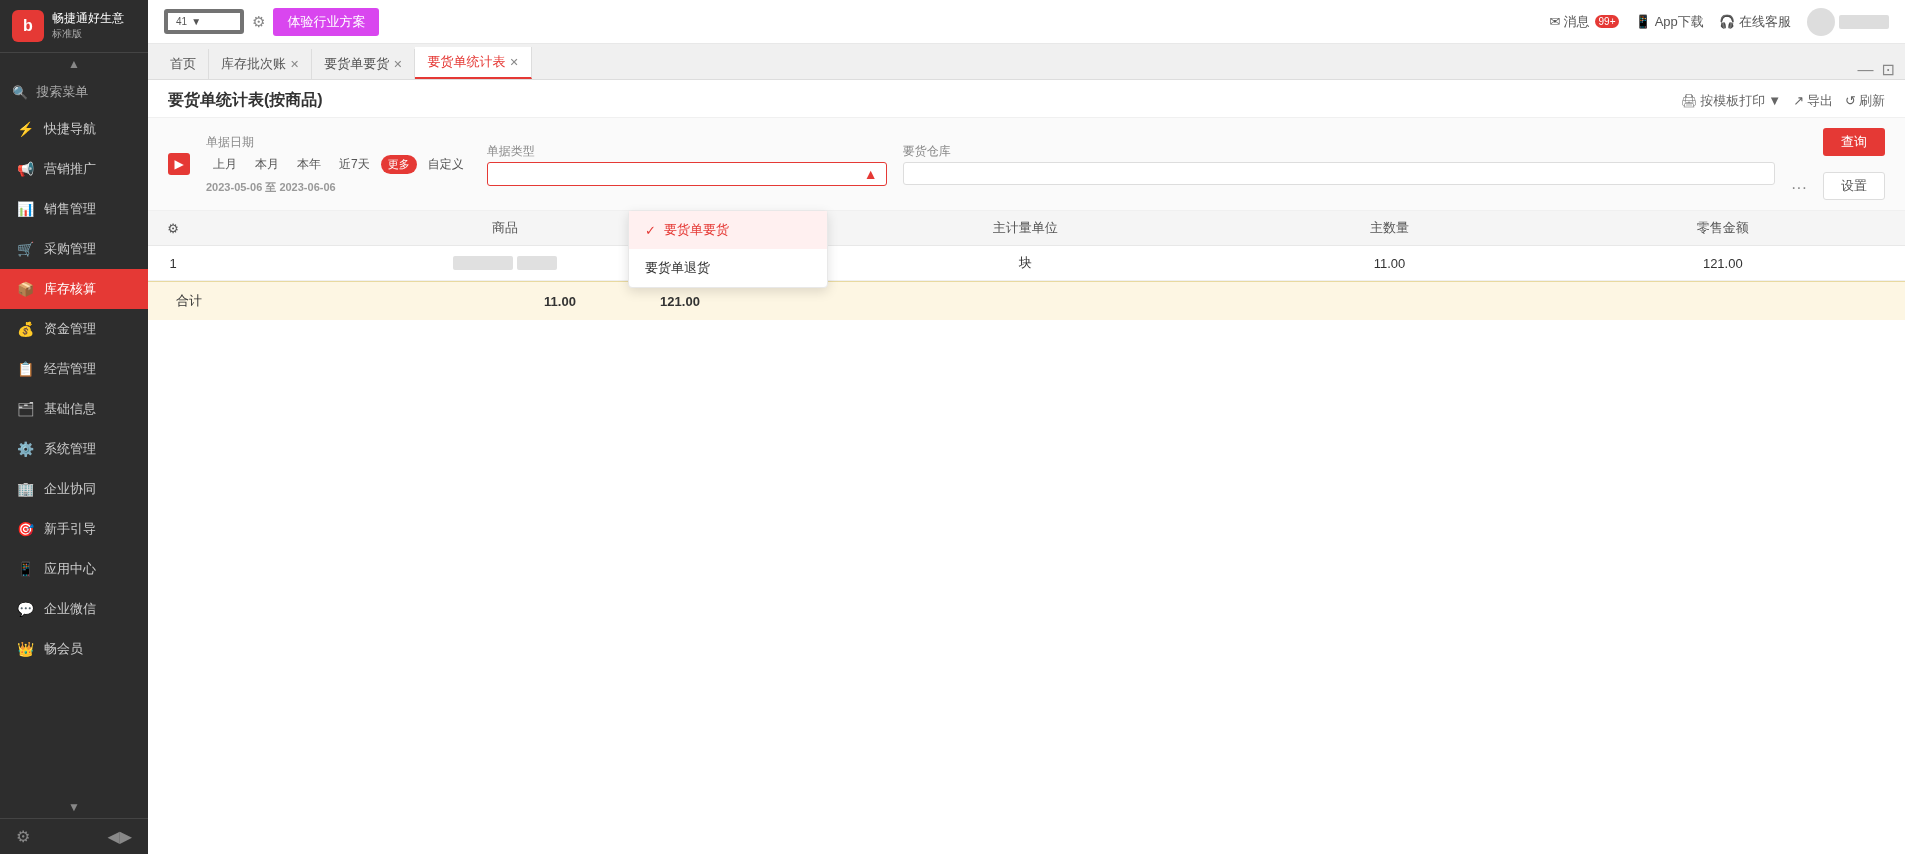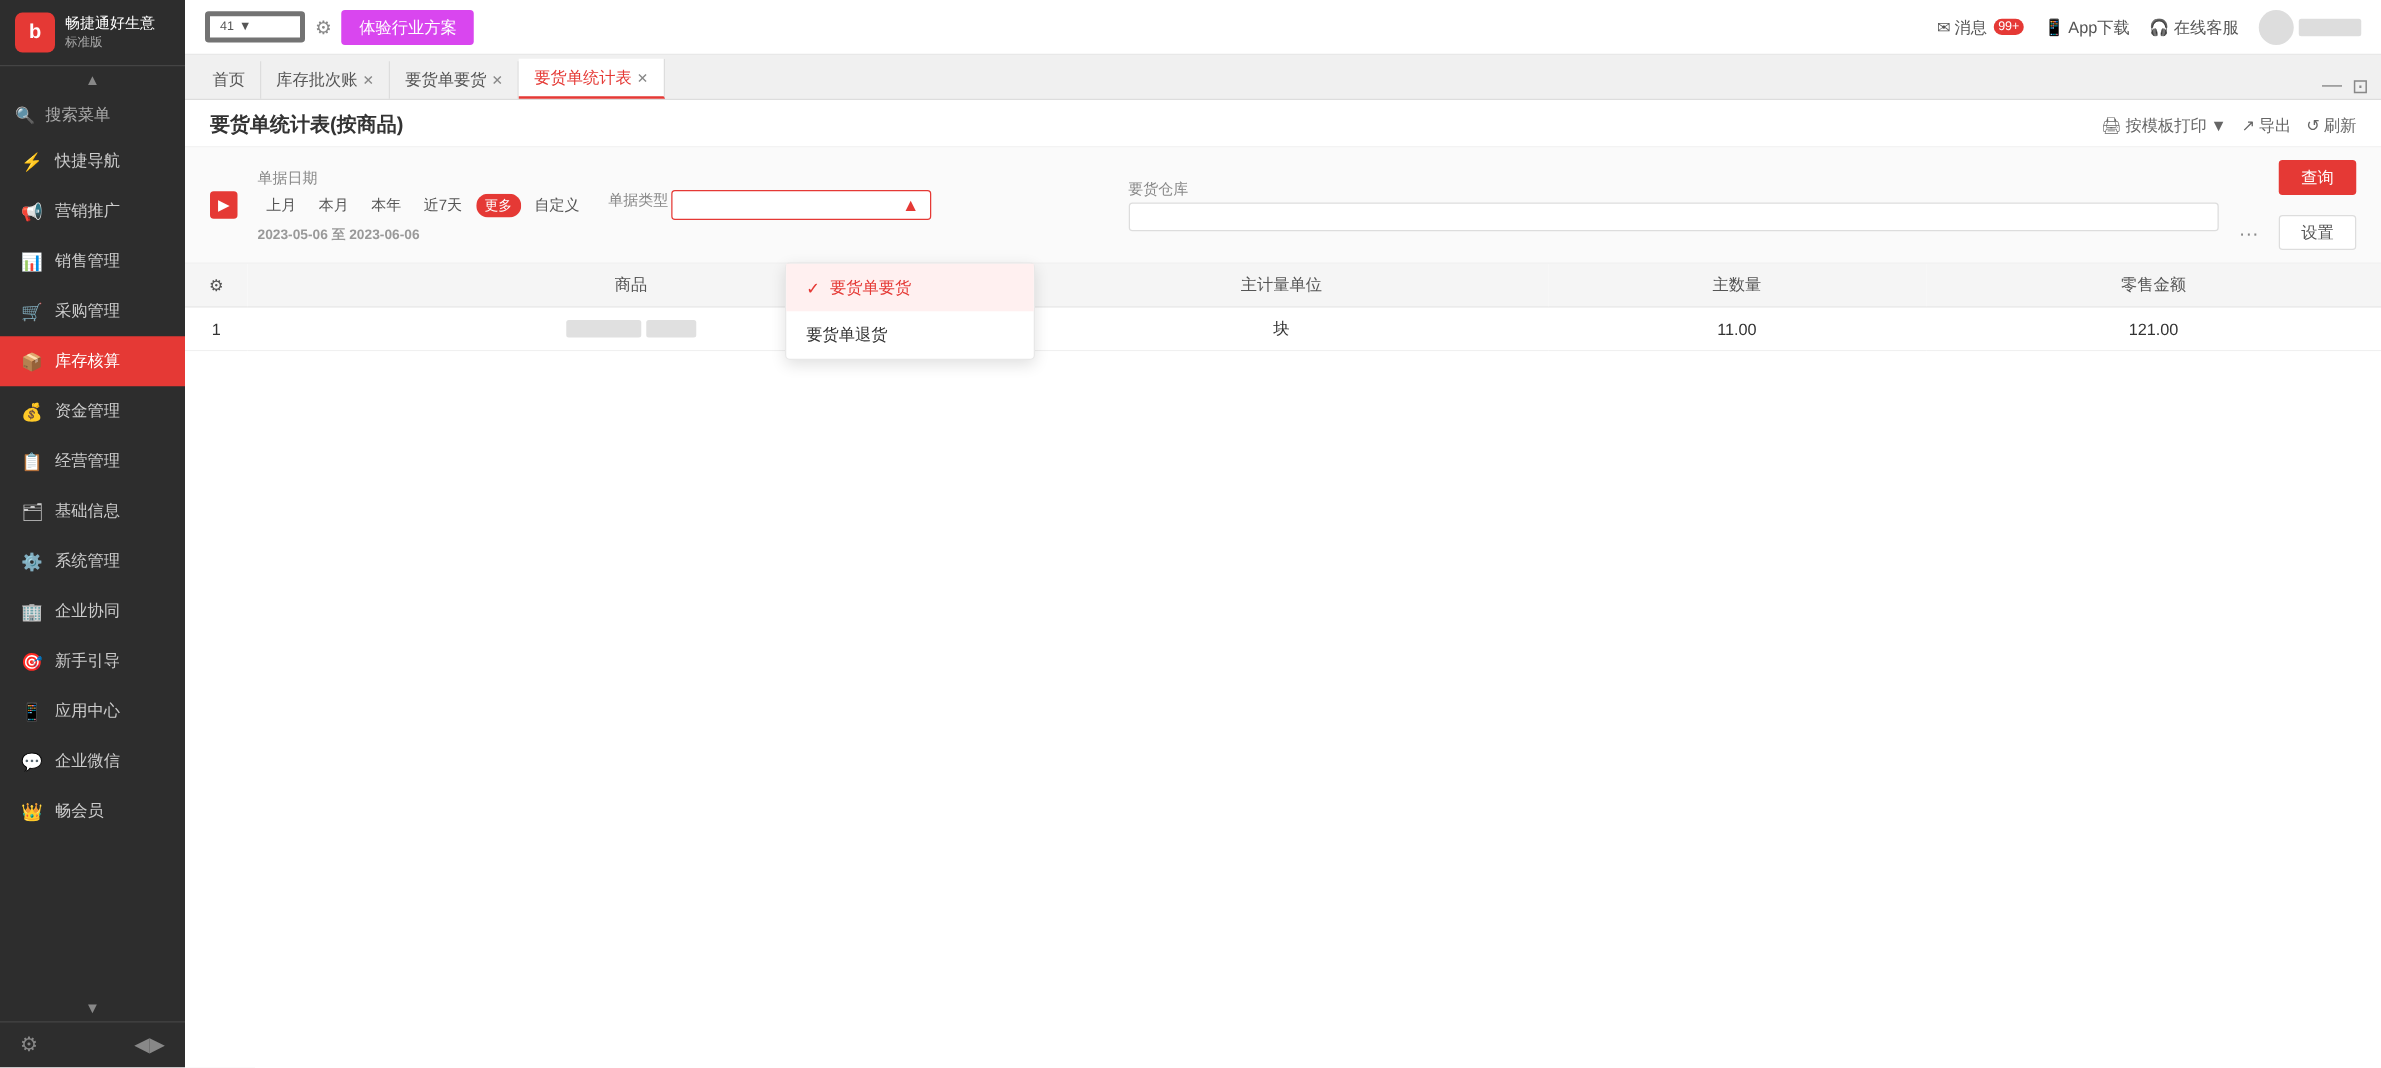--- a/index.html
+++ b/index.html
@@ -133,21 +133,21 @@
       width: 22px; height: 22px; background: #e53935; border-radius: 3px;
       display: flex; align-items: center; justify-content: center;
       color: #fff; cursor: pointer; font-size: 12px; flex-shrink: 0;
     }
     .filter-date-group { display: flex; flex-direction: column; gap: 2px; }
     .filter-date-label { font-size: 12px; color: #888; }
     .filter-date-btns { display: flex; align-items: center; gap: 4px; }
     .date-btn { padding: 2px 6px; font-size: 12px; color: #555; cursor: pointer; border: 1px solid transparent; border-radius: 2px; }
     .date-btn.tag { background: #e53935; color: #fff; border-radius: 10px; padding: 1px 6px; font-size: 11px; }
     .filter-date-range { font-size: 11px; color: #999; margin-top: 2px; font-weight: bold; }
-    .filter-type-group { display: flex; flex-direction: row; gap: 2px; flex: 1; max-width: 400px; }
+    .filter-type-group { display: flex; flex-direction: column; gap: 2px; flex: 1; max-width: 400px; }
     .filter-type-label { font-size: 12px; color: #888; }
     .filter-type-input {
       display: flex; align-items: center;
       border: 1px solid #e53935; border-radius: 3px;
       padding: 3px 8px; background: #fff; position: relative;
     }
     .filter-type-input input { border: none; outline: none; flex: 1; font-size: 13px; }
     .filter-type-input .chevron { color: #e53935; cursor: pointer; font-size: 14px; }
     .filter-warehouse-group { display: flex; flex-direction: column; gap: 2px; flex: 1; }
     .filter-warehouse-label { font-size: 12px; color: #888; }
@@ -475,14 +475,20 @@
               </div>
             </td>
             <td>块</td>
             <td>11.00</td>
             <td>121.00</td>
           </tr>
         </tbody>
       </table>
     </div>
 
+    <div class="table-footer">
+      <div class="total-label">合计</div>
+      <div class="total-unit"></div>
+      <div class="total-qty">11.00</div>
+      <div class="total-amount">121.00</div>
+    </div>
   </div>
 </div>
 
 </body></html>

